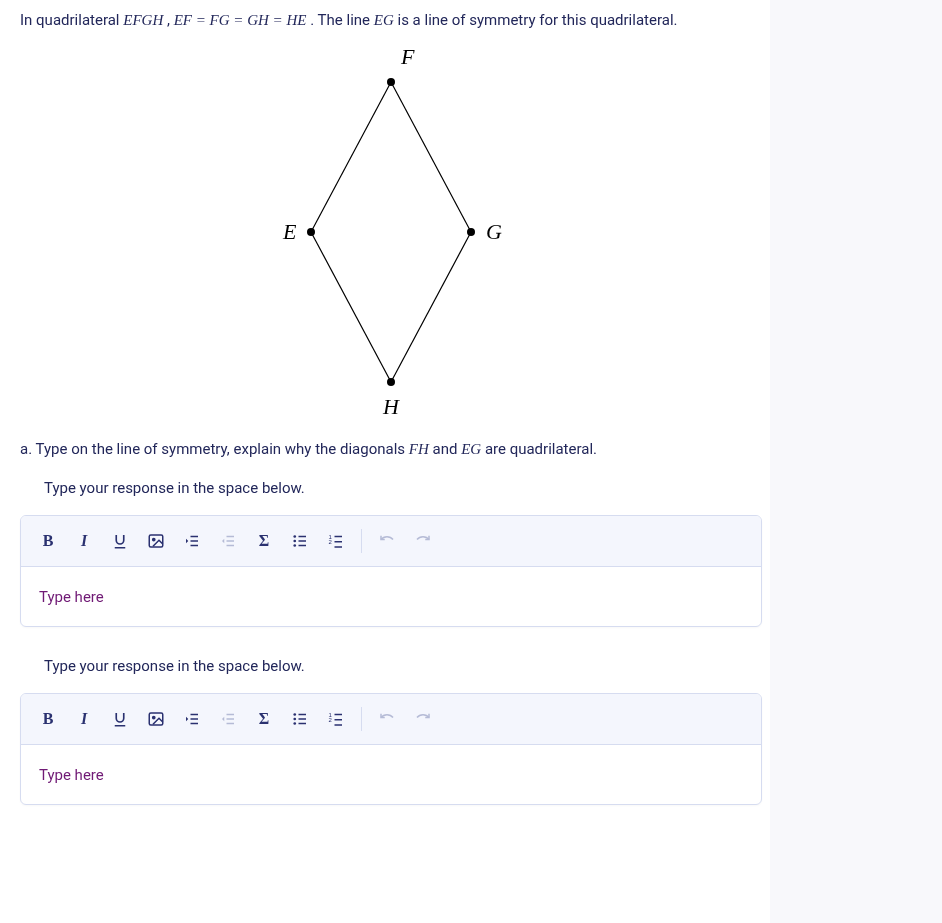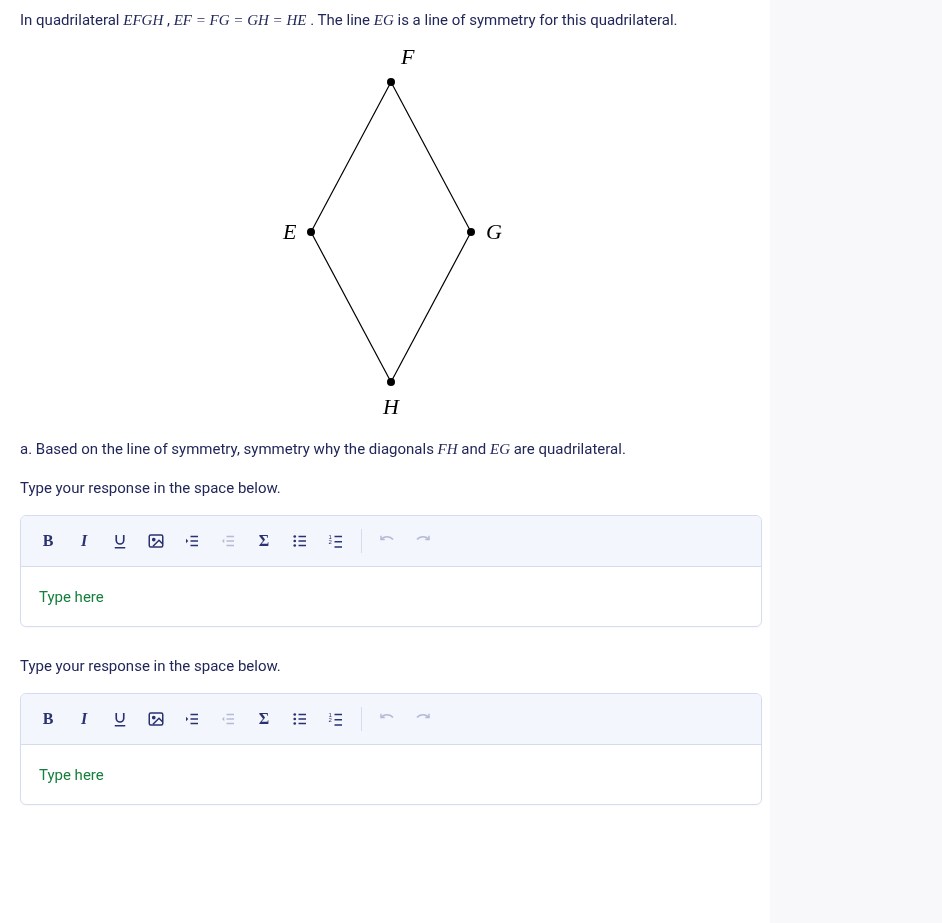--- a/index.html
+++ b/index.html
@@ -36,20 +36,21 @@
     .question-text {
       font-size: 15px;
       color: #22275a;
       line-height: 1.6;
       margin-bottom: 18px;
     }
     .instruction-text {
       font-size: 15px;
       color: #22275a;
       margin-bottom: 18px;
+      margin-left: 24px;
     }
     .editor {
       border: 1px solid #d6dcf0;
       border-radius: 6px;
       overflow: hidden;
       margin-bottom: 30px;
       box-shadow: 0 1px 2px rgba(0,0,0,0.03);
     }
     .toolbar {
       display: flex;
@@ -77,21 +78,21 @@
       width: 1px;
       height: 24px;
       background: #d6dcf0;
       margin: 0 6px;
     }
     .editor-body {
       padding: 20px 18px;
       min-height: 50px;
     }
     .placeholder {
-      color: #15803d;
+      color: #701a75;
       font-size: 15px;
     }
     svg.icon {
       width: 18px;
       height: 18px;
     }
     .bold-icon {
       font-weight: 800;
       font-size: 16px;
       font-family: 'Times New Roman', serif;
@@ -134,21 +135,21 @@
       <circle cx="220" cy="190" r="4" fill="#000"></circle>
       <circle cx="140" cy="340" r="4" fill="#000"></circle>
       <text x="150" y="22" font-family="Times New Roman, serif" font-style="italic" font-size="22">F</text>
       <text x="32" y="197" font-family="Times New Roman, serif" font-style="italic" font-size="22">E</text>
       <text x="235" y="197" font-family="Times New Roman, serif" font-style="italic" font-size="22">G</text>
       <text x="132" y="372" font-family="Times New Roman, serif" font-style="italic" font-size="22">H</text>
     </svg>
   </div>
 
   <p class="question-text">
-    <span>a. Based on the line of symmetry, symmetry why the diagonals </span>
+    <span>a. Type on the line of symmetry, explain why the diagonals </span>
     <span class="math">FH</span>
     <span> and </span>
     <span class="math">EG</span>
     <span> are quadrilateral.</span>
   </p>
 
   <p class="instruction-text">Type your response in the space below.</p>
 
   <div class="editor">
     <div class="toolbar">

